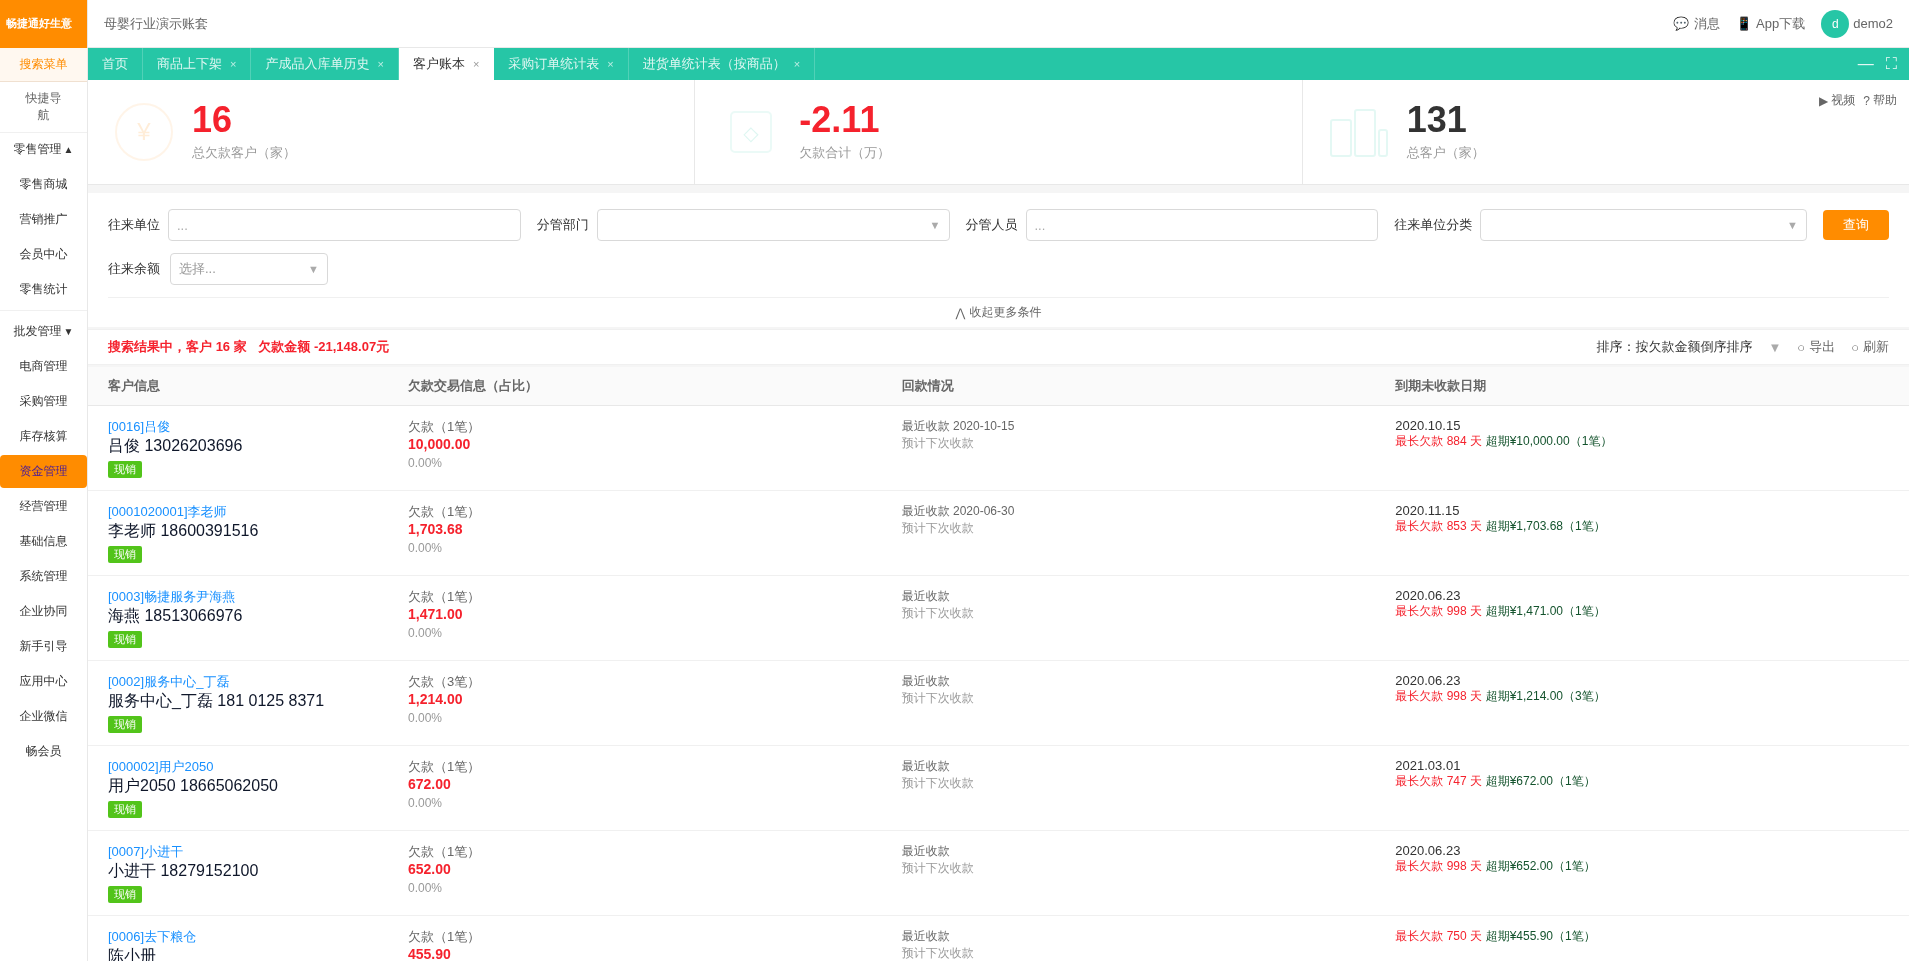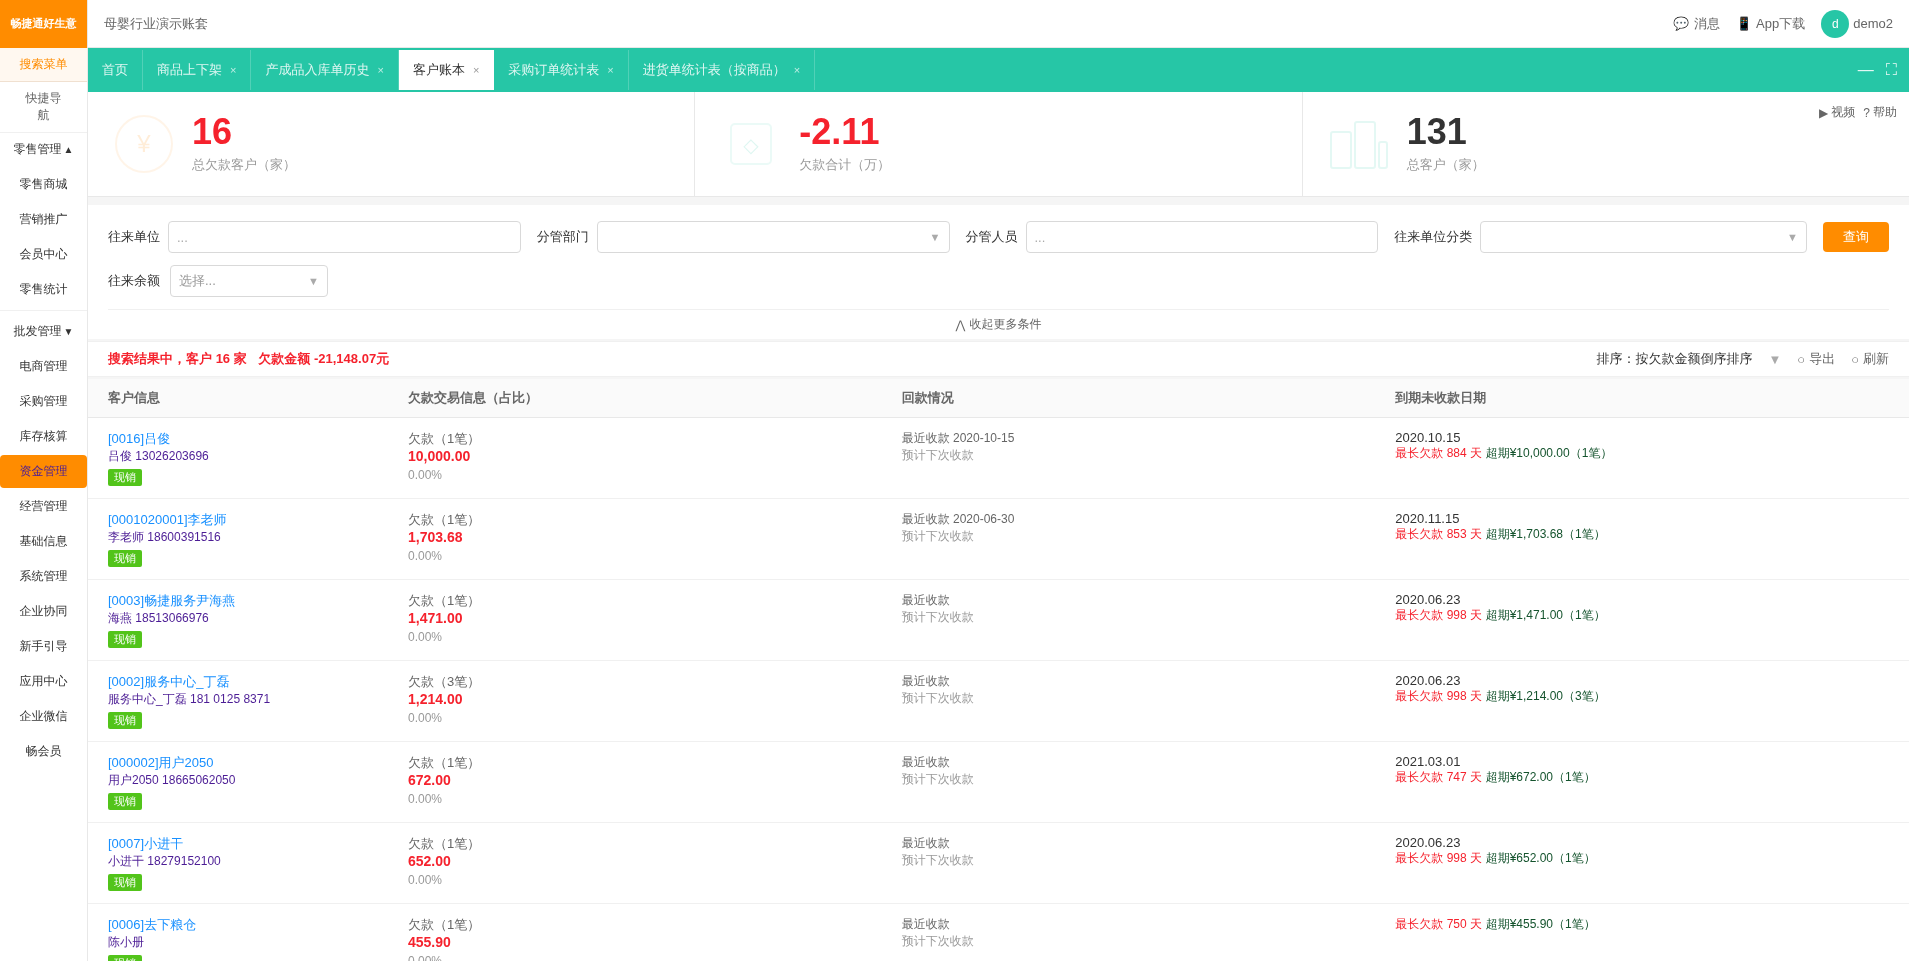--- a/index.html
+++ b/index.html
@@ -1,39 +1,39 @@
 <!DOCTYPE html>
 <html><head>
   <meta charset="utf-8">
   <style>
     * { box-sizing: border-box; margin: 0; padding: 0; }
     body { font-family: "Microsoft YaHei", "PingFang SC", sans-serif; font-size: 13px; background: #f5f5f5; color: #333; display: flex; height: 961px; overflow: hidden; }
 
     
     .sidebar { width: 88px; background: #fff; display: flex; flex-direction: column; border-right: 1px solid #e8e8e8; flex-shrink: 0; }
-    .sidebar-logo { background: #ff8c00; padding: 1px 6px; display: flex; align-items: center; justify-content: center; height: 48px; }
+    .sidebar-logo { background: #ff8c00; padding: 1px 6px; display: flex; align-items: center; height: 48px; }
     .sidebar-logo-text { color: #fff; font-size: 12px; font-weight: bold; line-height: 1.2; }
     .sidebar-search { background: #fff8f0; padding: 8px 6px; text-align: center; font-size: 12px; color: #ff8c00; cursor: pointer; border-bottom: 1px solid #f0e0d0; }
     .sidebar-quick-nav { padding: 8px 20px; text-align: center; font-size: 12px; color: #666; cursor: pointer; border-bottom: 1px solid #f0f0f0; }
     .sidebar-item { padding: 8px 4px; text-align: center; font-size: 12px; color: #333; cursor: pointer; border-radius: 4px; margin-bottom: 2px; }
     .sidebar-item.active { background: #ff8c00; color: #4c1d95; }
     .sidebar-item-with-arrow { display: flex; align-items: center; justify-content: center; gap: 2px; }
     .sidebar-divider { height: 1px; background: #f0f0f0; margin: 4px 0; }
 
     
     .main { flex: 1; display: flex; flex-direction: column; overflow: hidden; }
 
     
     .topbar { height: 48px; background: #fff; display: flex; align-items: center; justify-content: space-between; padding: 0 16px; border-bottom: 1px solid #e8e8e8; }
     .topbar-title { font-size: 13px; color: #666; }
     .topbar-right { display: flex; align-items: center; gap: 16px; }
     .topbar-btn { display: flex; align-items: center; gap: 4px; font-size: 13px; color: #666; cursor: pointer; }
 
     
-    .tabs { background: #26c6a6; display: flex; align-items: center; height: 44px; padding: 9px 0; overflow: hidden; }
+    .tabs { background: #26c6a6; display: flex; align-items: center; height: 32px; padding: 9px 0; overflow: hidden; }
     .tab { padding: 0 14px; height: 40px; display: flex; align-items: center; gap: 6px; font-size: 13px; color: rgba(255,255,255,0.85); cursor: pointer; white-space: nowrap; border-right: 1px solid rgba(255,255,255,0.2); }
     .tab.active { background: #fff; color: #333; }
     .tab-close { font-size: 11px; color: rgba(255,255,255,0.7); margin-left: 2px; }
     .tab.active .tab-close { color: #999; }
     .tabs-actions { margin-left: auto; display: flex; align-items: center; gap: 4px; padding-right: 8px; }
     .tabs-action-btn { color: rgba(255,255,255,0.9); cursor: pointer; font-size: 16px; padding: 0 4px; }
 
     
     .content { flex: 1; overflow-y: auto; background: #f5f5f5; }
 
@@ -68,21 +68,21 @@
     .results-info span { color: #f5222d; font-weight: bold; margin-top: 8px; }
     .results-actions { display: flex; align-items: center; gap: 16px; font-size: 13px; color: #666; }
     .results-action { display: flex; align-items: center; gap: 4px; cursor: pointer; }
     .sort-label { color: #333; }
 
     
     .table-wrap { background: #fff; margin-top: 2px; }
     .table-header { display: grid; grid-template-columns: 300px 1fr 1fr 1fr; padding: 10px 20px; border-bottom: 1px solid #e8e8e8; font-weight: bold; font-size: 13px; color: #666; background: #fafafa; }
     .table-row { display: grid; grid-template-columns: 300px 1fr 1fr 1fr; padding: 12px 20px; border-bottom: 1px solid #f0f0f0; align-items: start; }
     .customer-name { color: #1890ff; font-size: 13px; cursor: pointer; }
-    .customer-phone { font-size: 12px; color: #4c1d95; }
+    .customer-phone { font-size: 16px; color: #0f172a; }
     .tag { display: inline-block; background: #52c41a; color: #fff; font-size: 11px; padding: 1px 6px; border-radius: 2px; margin-top: 4px; }
     .debt-count { font-size: 13px; color: #666; }
     .debt-amount { font-size: 14px; color: #f5222d; font-weight: bold; }
     .debt-ratio { font-size: 12px; color: #999; margin-top: 4px; }
     .collect-date { font-size: 12px; color: #666; }
     .collect-next { font-size: 12px; color: #999; }
     .overdue-date { font-size: 13px; color: #333; }
     .overdue-days { font-size: 12px; color: #f5222d; }
     .overdue-link { color: #14532d; cursor: pointer; font-size: 12px; }
     .row-col { display: flex; flex-direction: column; }

